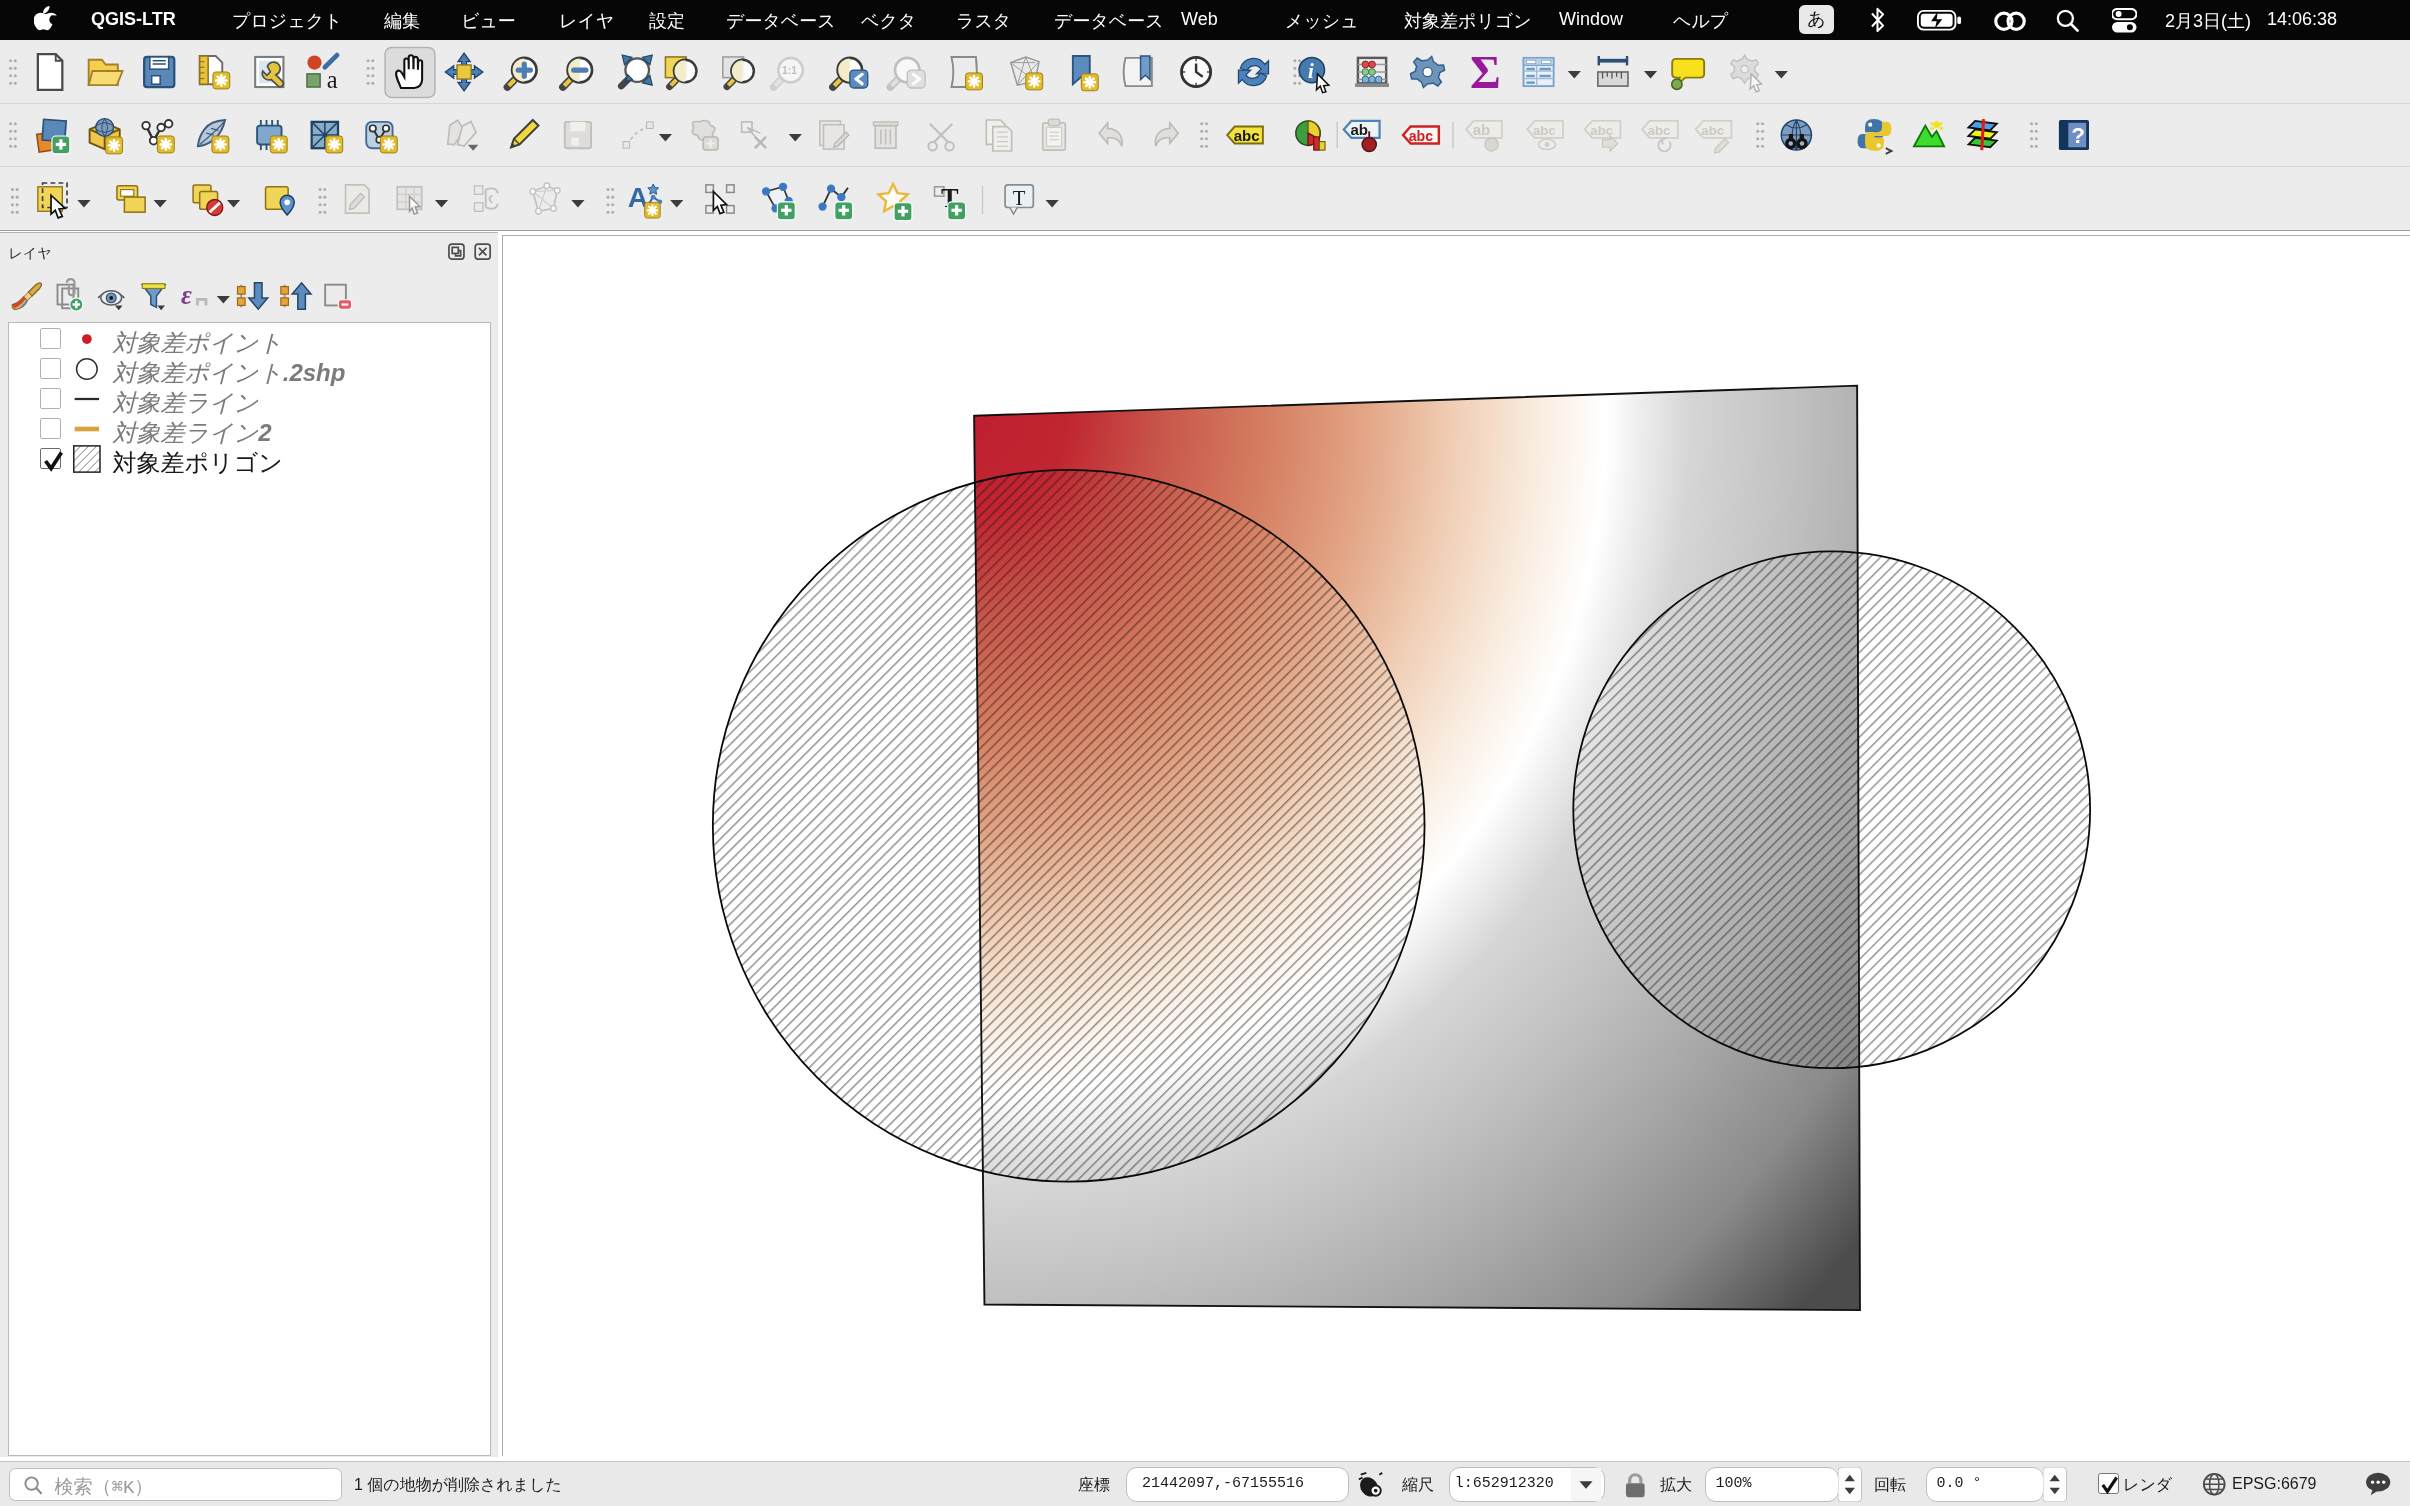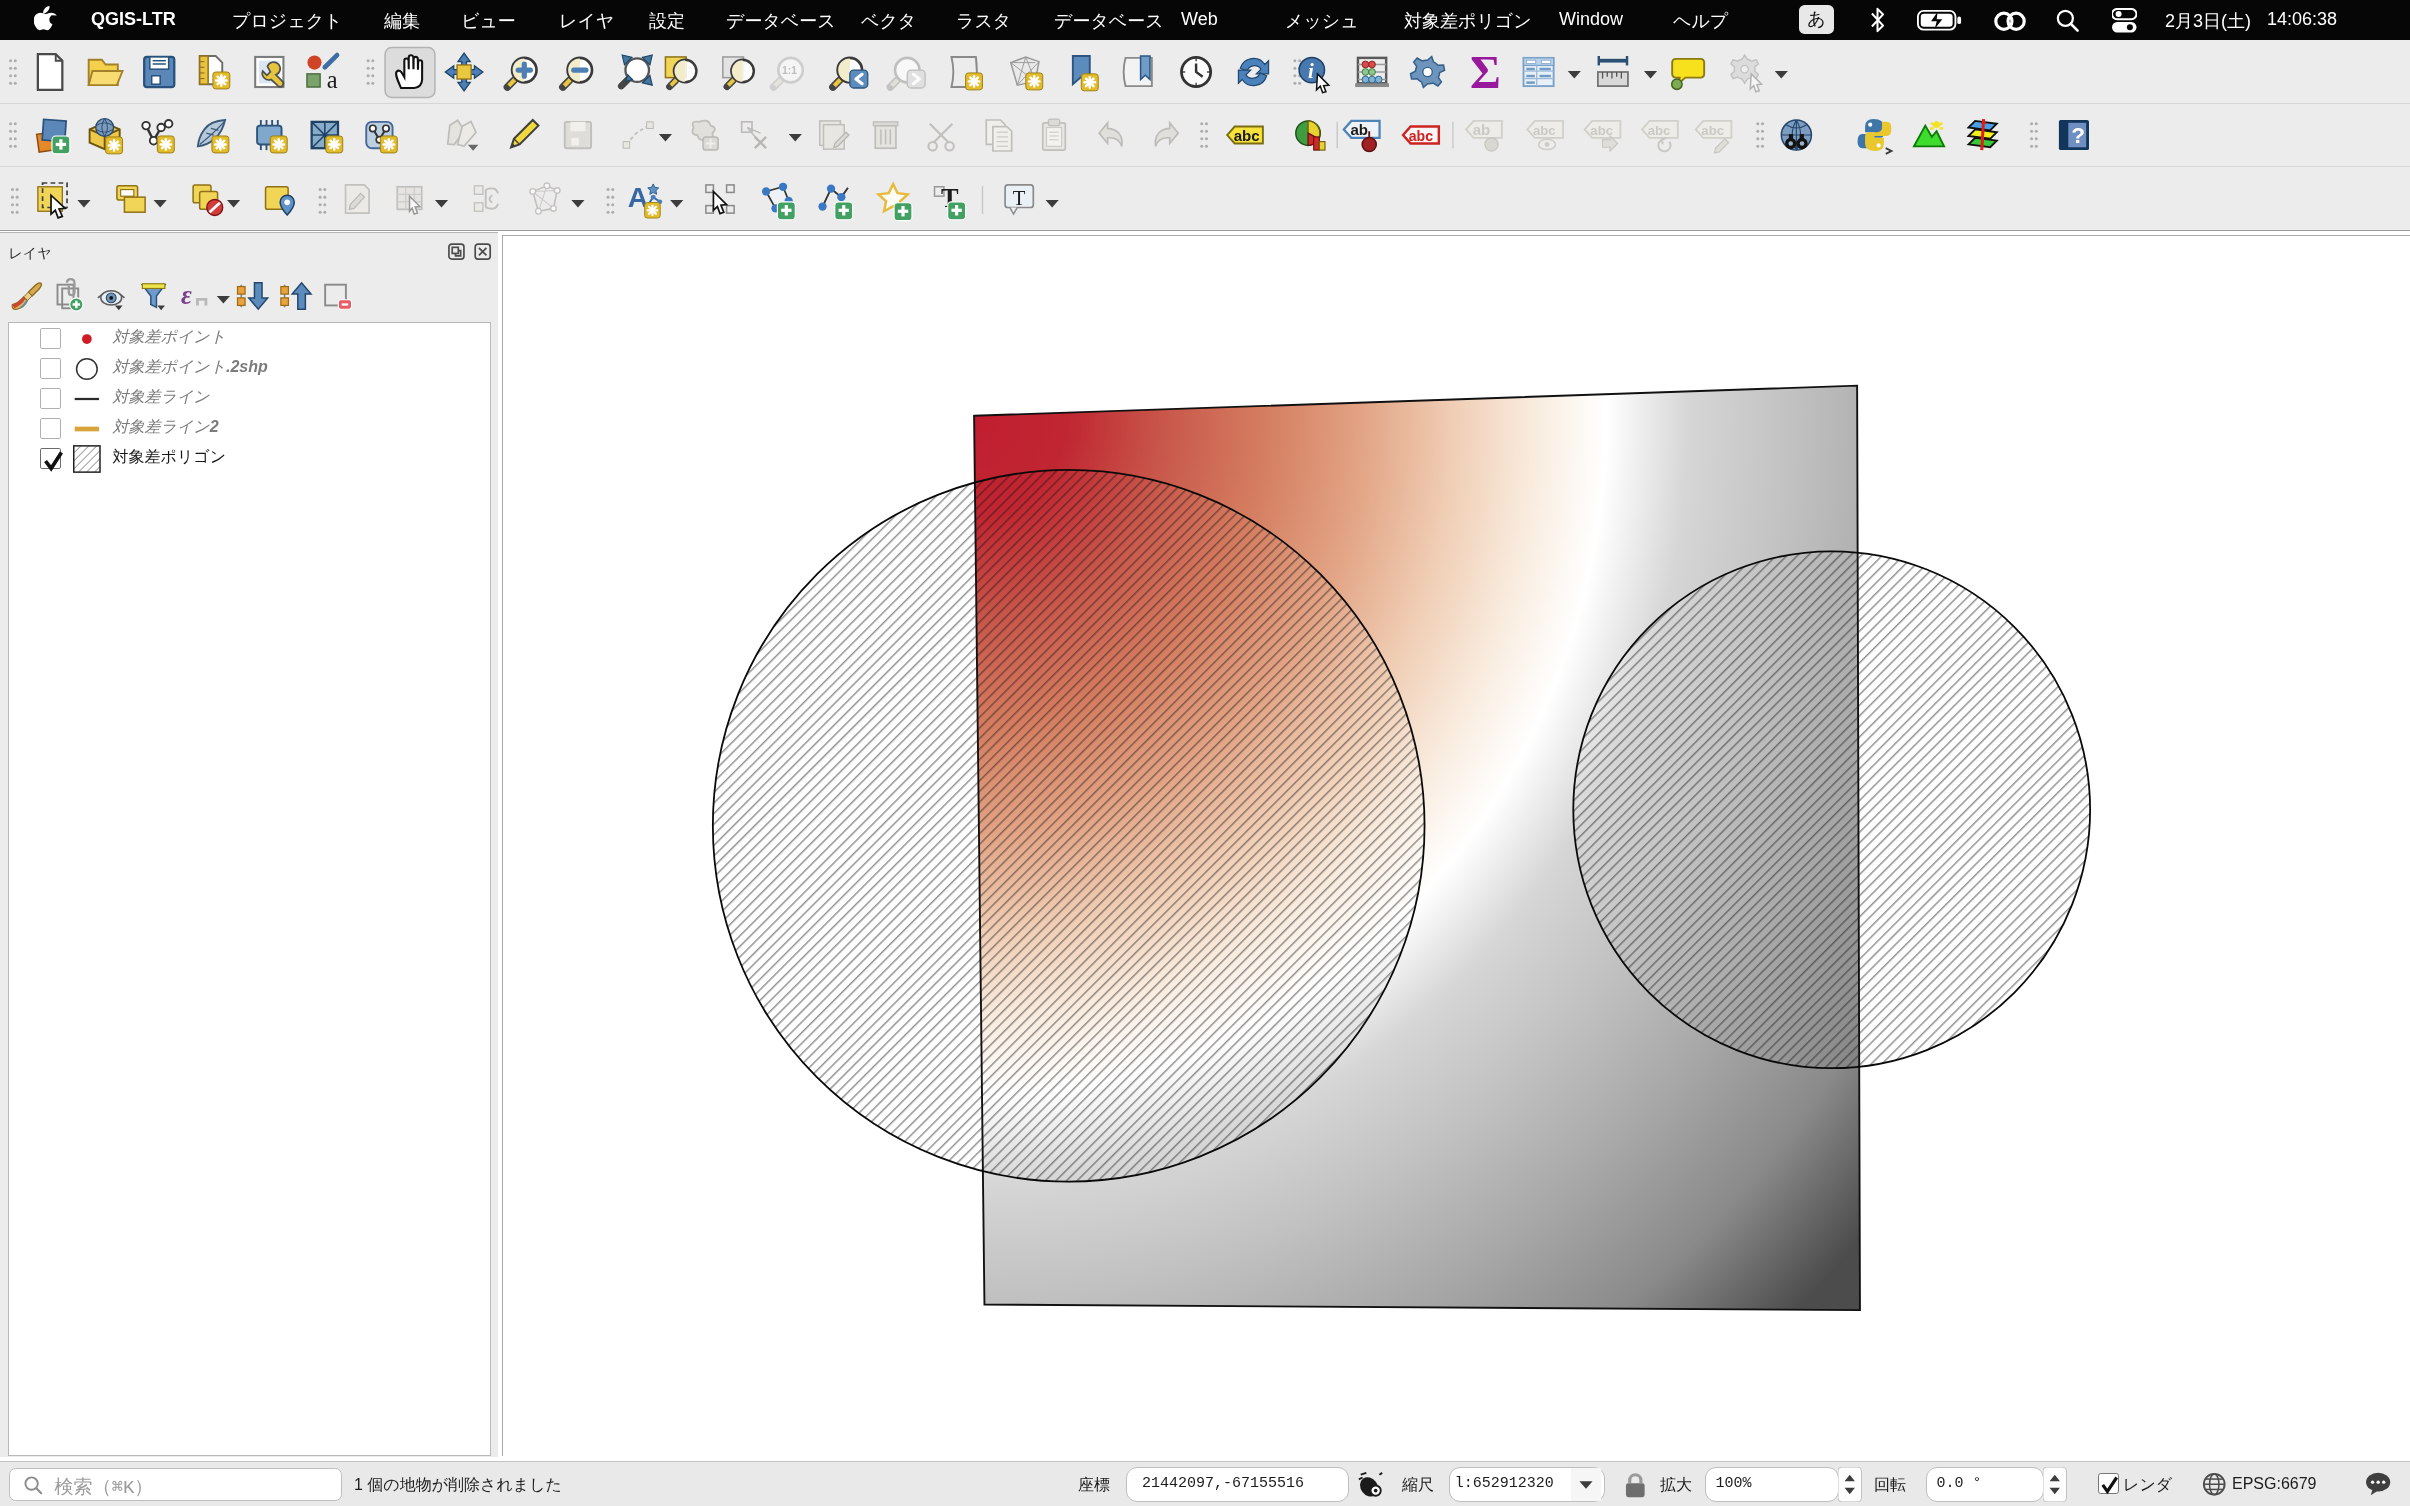--- a/index.html
+++ b/index.html
@@ -17,21 +17,21 @@
     background:#ececec; }
   #toolbar .sep1 { position:absolute; left:0; width:2411px; height:0.9px; background:#d6d6d6; }
 
   
   #panel { position:absolute; left:0; top:232px; width:498px; height:1225px;
     background:#ececec; border-top:0.9px solid #b4b4b4; }
   #paneltitle { position:absolute; left:8.5px; top:12.2px; font-size:14px; color:#2b2b2b; }
   #panellist { position:absolute; left:7.5px; top:89px; width:483px; height:1134px;
     background:#fff; border:0.9px solid #b9b9b9; }
   .lrow { position:absolute; left:0; width:481px; height:30px; }
-  .lrow .txt { position:absolute; left:104px; top:2.8px; font-size:16px; color:#7b7b7b;
+  .lrow .txt { position:absolute; left:104px; top:2.8px; font-size:24px; color:#7b7b7b;
     font-style:italic; white-space:nowrap; }
   .lrow.checked .txt { color:#181818; font-style:normal; }
   .lrow.sel { background:#2169d3; }
   .lrow.sel .txt { color:#fff; font-style:normal; text-decoration:underline; }
   .cbx { position:absolute; left:31px; top:3.8px; width:21.7px; height:21.7px; background:#fff;
     border:1.4px solid #b0b0b0; border-radius:1.9px; }
   .lrow.checked .cbx { border-color:#6b6b6b; }
   .cbx svg { position:absolute; left:-1.9px; top:-3.8px; }
 
   

